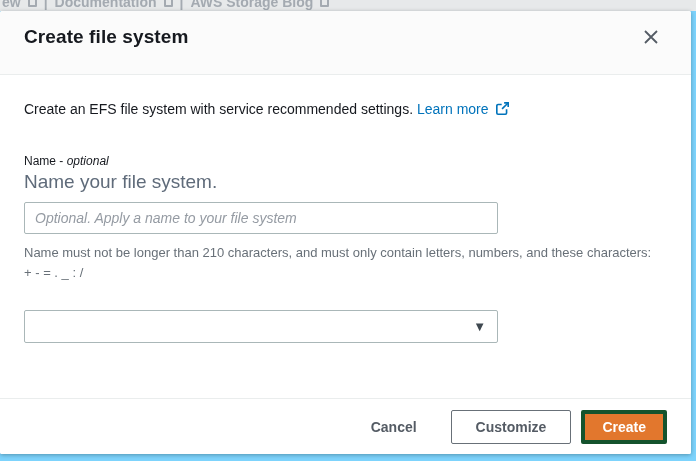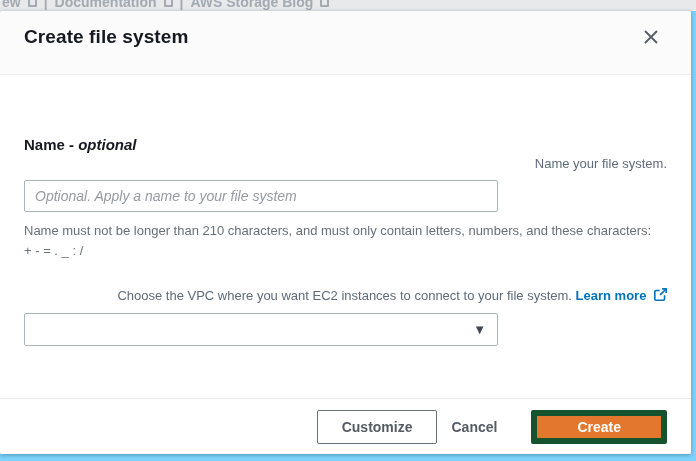--- a/index.html
+++ b/index.html
@@ -53,23 +53,23 @@
   .modal-body { padding: 24px 24px 0 24px; }
 
   .intro-row { font-size: 14px; color: #16191f; margin-top: 2px; }
   a.learn-link {
     color: #0073bb; text-decoration: none; white-space: nowrap;
   }
   a.learn-link .ext-icon { margin-left: 4px; vertical-align: -1px; }
   a.learn-link.bold { font-weight: 700; }
 
   .field-section { margin-top: 37px; }
-  .field-label { font-size: 15px; font-weight: 700; color: #16191f; }
+  .field-label { font-size: 12px; font-weight: 400; color: #16191f; }
   .field-label .optional { font-style: italic; }
-  .field-desc { font-size: 13px; color: #5f6b7a; margin-top: 3px; text-align: right; }
+  .field-desc { font-size: 19px; color: #5f6b7a; margin-top: 3px; }
 
   .text-input {
     margin-top: 9px;
     width: 474px; height: 32px;
     border: 1px solid #aab7b8; border-radius: 2px;
     padding: 0 10px;
     font-family: "Liberation Sans", "DejaVu Sans", sans-serif;
     font-size: 14px; color: #16191f;
     background: #ffffff;
   }
@@ -116,22 +116,22 @@
     background: none; border: none; color: #545b64;
     padding: 0 4px; margin-right: 30px;
   }
   .btn-normal {
     background: #ffffff; color: #545b64;
     border: 1px solid #687078;
     padding: 0 24px; margin-right: 10px;
   }
   .btn-primary {
     background: #e2772d; color: #ffffff;
-    border: 6px solid #14532d;
-    padding: 0 40px;
+    border: 4px solid #14532d;
+    padding: 0 17px;
   }
 </style>
 </head>
 <body>
 
 <div class="screen">
 
   <div class="bg-strip">
     <div class="bg-line">
       <span>ew</span>
@@ -151,50 +151,50 @@
       <h1 class="modal-title">Create file system</h1>
       <button class="close-btn" aria-label="Close">
         <svg width="16" height="16" viewBox="0 0 16 16">
           <path d="M2 2 L14 14 M14 2 L2 14" stroke="currentColor" stroke-width="1.8" fill="none"></path>
         </svg>
       </button>
     </div>
 
     <div class="modal-body">
 
+      <div class="intro-row">
+        <span>Create an EFS file system with service recommended settings.</span>
+        <a href="#" class="learn-link">
+          <span>Learn more</span>
+          <svg class="ext-icon" width="13" height="13" viewBox="0 0 16 16">
+            <path d="M13 9v4.5A1.5 1.5 0 0 1 11.5 15h-9A1.5 1.5 0 0 1 1 13.5v-9A1.5 1.5 0 0 1 2.5 3H7" fill="none" stroke="currentColor" stroke-width="2"></path>
+            <path d="M10 1h5v5" fill="none" stroke="currentColor" stroke-width="2"></path>
+            <path d="M14.5 1.5 L7.5 8.5" stroke="currentColor" stroke-width="2"></path>
+          </svg>
+        </a>
+      </div>
 
       <div class="field-section">
         <div class="field-label">
           <span>Name</span><span> - </span><span class="optional">optional</span>
         </div>
         <div class="field-desc">Name your file system.</div>
         <input type="text" class="text-input" placeholder="Optional. Apply a name to your file system" style="">
         <div class="constraint">Name must not be longer than 210 characters, and must only contain letters, numbers, and these characters: + - = . _ : /</div>
       </div>
 
       <div class="field-section vpc-section">
-        <div class="field-desc">
-          <span>Choose the VPC where you want EC2 instances to connect to your file system.</span>
-          <a href="#" class="learn-link bold">
-            <span>Learn more</span>
-            <svg class="ext-icon" width="13" height="13" viewBox="0 0 16 16">
-              <path d="M13 9v4.5A1.5 1.5 0 0 1 11.5 15h-9A1.5 1.5 0 0 1 1 13.5v-9A1.5 1.5 0 0 1 2.5 3H7" fill="none" stroke="currentColor" stroke-width="2"></path>
-              <path d="M10 1h5v5" fill="none" stroke="currentColor" stroke-width="2"></path>
-              <path d="M14.5 1.5 L7.5 8.5" stroke="currentColor" stroke-width="2"></path>
-            </svg>
-          </a>
-        </div>
         <div class="select-box">
           <span></span>
           <span class="caret">▼</span>
         </div>
       </div>
 
     </div>
 
     <div class="modal-footer">
+      <button class="btn btn-link">Cancel</button>
       <button class="btn btn-normal">Customize</button>
-      <button class="btn btn-link">Cancel</button>
       <button class="btn btn-primary">Create</button>
     </div>
 
   </div>
 </div>
 
 </body></html>

